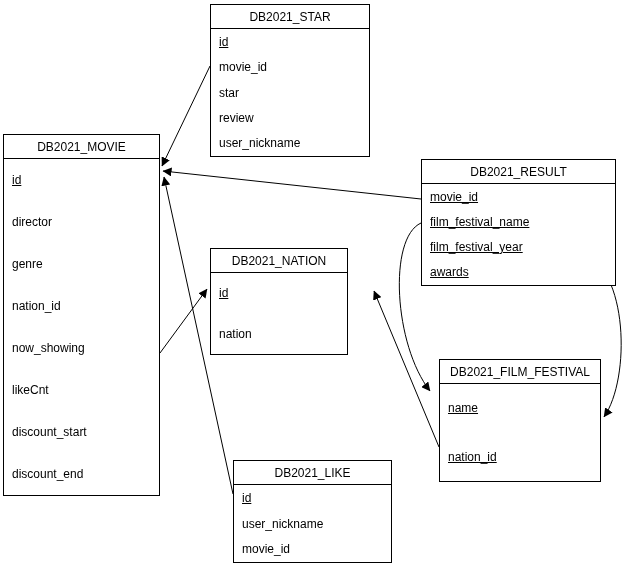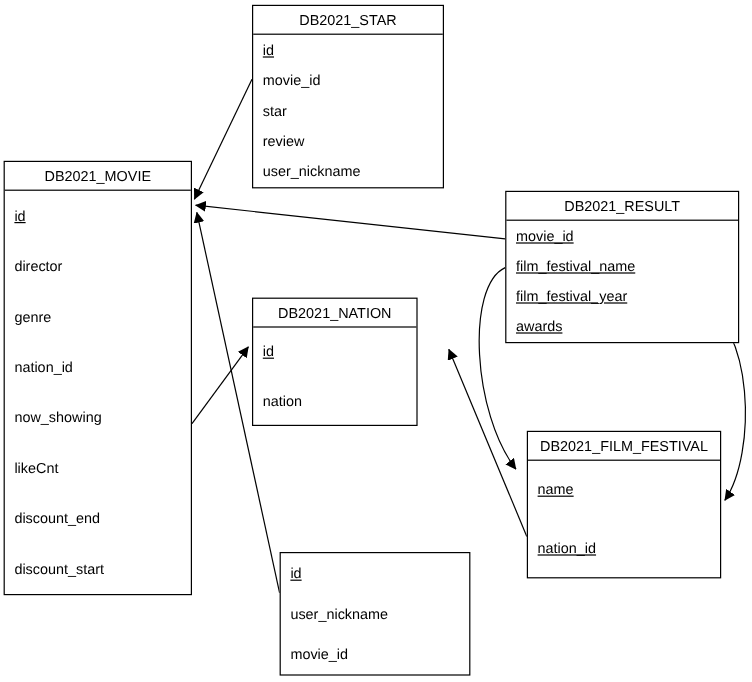--- a/index.html
+++ b/index.html
@@ -93,22 +93,22 @@
     </div>
     <div class="table-node" style="left: 3px; top: 134px; width: 157px; height: 362px;">
       <div class="table-title">DB2021_MOVIE</div>
       <div class="table-rows">
         <div class="table-row pk">id</div>
         <div class="table-row">director</div>
         <div class="table-row">genre</div>
         <div class="table-row">nation_id</div>
         <div class="table-row">now_showing</div>
         <div class="table-row">likeCnt</div>
+        <div class="table-row">discount_start</div>
         <div class="table-row">discount_end</div>
-        <div class="table-row">discount_start</div>
       </div>
     </div>
     <div class="table-node" style="left: 421px; top: 159px; width: 195px; height: 127px;">
       <div class="table-title">DB2021_RESULT</div>
       <div class="table-rows">
         <div class="table-row pk">movie_id</div>
         <div class="table-row pk">film_festival_name</div>
         <div class="table-row pk">film_festival_year</div>
         <div class="table-row pk">awards</div>
       </div>
@@ -121,19 +121,20 @@
       </div>
     </div>
     <div class="table-node" style="left: 439px; top: 359px; width: 162px; height: 123px;">
       <div class="table-title">DB2021_FILM_FESTIVAL</div>
       <div class="table-rows">
         <div class="table-row pk">name</div>
         <div class="table-row pk">nation_id</div>
       </div>
     </div>
     <div class="table-node" style="left: 233px; top: 460px; width: 159px; height: 103px;">
+      <div class="table-title">DB2021_LIKE</div>
       <div class="table-rows">
         <div class="table-row pk">id</div>
         <div class="table-row">user_nickname</div>
         <div class="table-row">movie_id</div>
       </div>
     </div>
   </div>
 
 </body></html>

